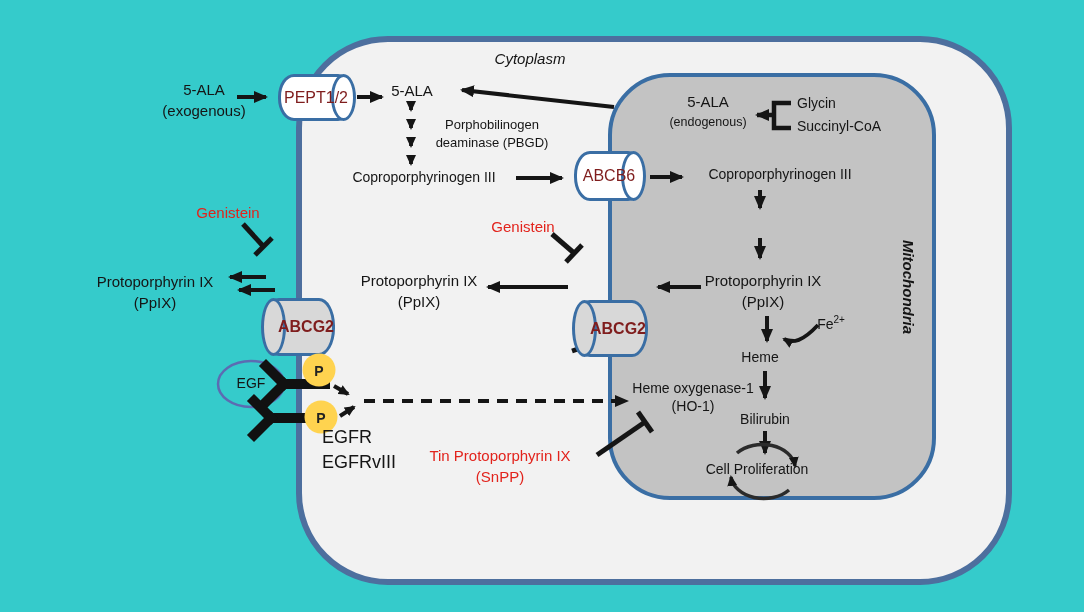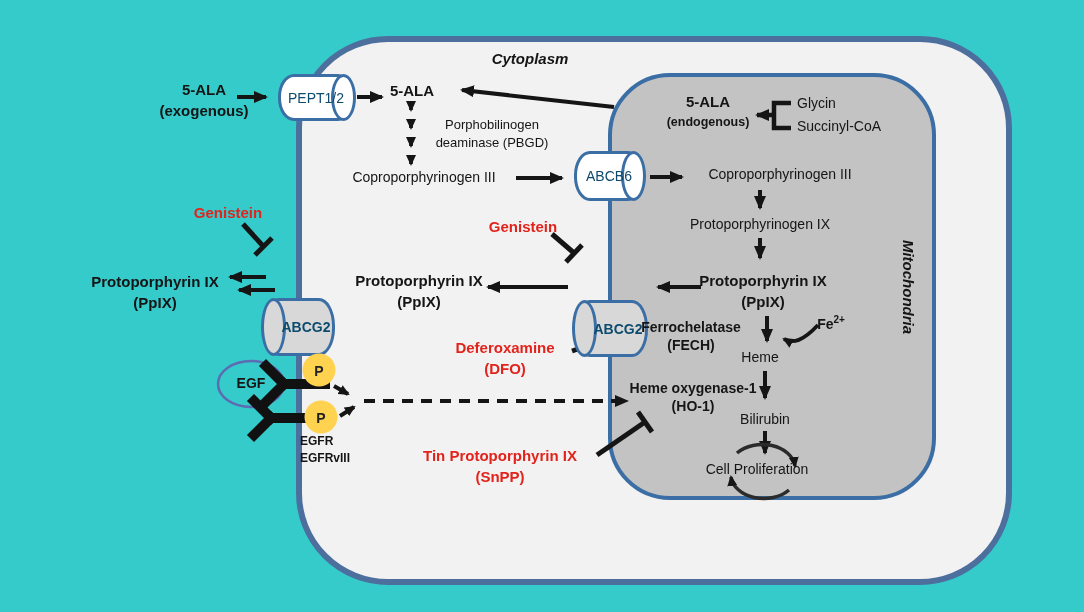--- a/index.html
+++ b/index.html
@@ -16,35 +16,35 @@
   #mito {
     position:absolute; left:608px; top:73px; width:328px; height:427px;
     background:#c3c3c3; border:4px solid #3a6ea4; border-radius:62px;
     box-sizing:border-box; z-index:2;
   }
   #arrows { position:absolute; left:0; top:0; z-index:10; pointer-events:none; }
   .cyl {
     position:absolute; box-sizing:border-box; z-index:20;
     background:#ffffff; border:3px solid #3a6ea4; border-radius:16px / 48%;
     display:flex; align-items:center; justify-content:center;
-    font-size:14px; color:#0c4a6e;
+    font-size:16px; color:#7f1d1d;
   }
   .cyl .cap {
     position:absolute; top:-3px; bottom:-3px; width:25px; box-sizing:border-box;
     border:3px solid #3a6ea4; border-radius:50%; background:inherit;
   }
   .cap-r { right:-5px; }
   .cap-l { left:-5px; }
   .cyl .t { position:relative; z-index:2; }
   .gray { background:#d8d8d8; font-weight:bold;margin-top:47px; }
   .lbl {
     position:absolute; transform:translate(-50%,-50%); text-align:center;
     white-space:nowrap; line-height:1.4; color:#151515; font-size:14px; z-index:30;
   }
-  .b { font-weight:bold; font-size:15px; }
+  .b { font-weight:normal; font-size:15px; }
   .red { color:#e2231c; }
   .it { font-style:italic; }
   .sm { font-size:12.5px; }
   .lbl-left { transform:translate(0,-50%); text-align:left; }
   #mito-label {
     position:absolute; left:908px; top:287px; z-index:30;
     transform:translate(-50%,-50%) rotate(90deg);
     font-weight:bold; font-style:italic; font-size:15px; color:#151515;
     white-space:nowrap;
   }
@@ -207,21 +207,20 @@
     <span>5-ALA</span><br>
     <span>(exogenous)</span>
   </div>
   <div class="lbl b" style="left:412px;top:90px;">5-ALA</div>
   <div class="lbl" style="left:492px;top:134px;font-size:13px;">
     <span>Porphobilinogen</span><br>
     <span>deaminase (PBGD)</span>
   </div>
   <div class="lbl" style="left:424px;top:178px;">Coproporphyrinogen III</div>
   <div class="lbl" style="left:780px;top:175px;">Coproporphyrinogen III</div>
-  <div class="lbl" style="left:760px;top:225px;">Protoporphyrinogen IX</div>
   <div class="lbl b" style="left:763px;top:291px;">
     <span>Protoporphyrin IX</span><br>
     <span>(PpIX)</span>
   </div>
   <div class="lbl b" style="left:419px;top:291px;">
     <span>Protoporphyrin IX</span><br>
     <span>(PpIX)</span>
   </div>
   <div class="lbl b" style="left:155px;top:292px;">
     <span>Protoporphyrin IX</span><br>
@@ -231,41 +230,33 @@
   <div class="lbl b" style="left:708px;top:112px;line-height:1.25;">
     <span>5-ALA</span><br>
     <span class="sm">(endogenous)</span>
   </div>
   <div class="lbl lbl-left" style="left:797px;top:104px;">Glycin</div>
   <div class="lbl lbl-left" style="left:797px;top:127px;">Succinyl-CoA</div>
 
   <div class="lbl b red" style="left:228px;top:212px;">Genistein</div>
   <div class="lbl b red" style="left:523px;top:226px;">Genistein</div>
 
-  <div class="lbl b" style="left:691px;top:336px;font-size:14px;line-height:1.3;">
-    <span>Ferrochelatase</span><br>
-    <span>(FECH)</span>
-  </div>
-  <div class="lbl b red" style="left:505px;top:358px;">
-    <span>Deferoxamine</span><br>
-    <span>(DFO)</span>
-  </div>
   <div class="lbl b" style="left:831px;top:324px;font-size:14px;">
     <span>Fe</span><sup style="font-size:10px;">2+</sup>
   </div>
   <div class="lbl" style="left:760px;top:358px;">Heme</div>
   <div class="lbl b" style="left:693px;top:397px;font-size:14px;line-height:1.3;">
     <span>Heme oxygenase-1</span><br>
     <span>(HO-1)</span>
   </div>
   <div class="lbl" style="left:765px;top:420px;">Bilirubin</div>
   <div class="lbl" style="left:757px;top:470px;">Cell Proliferation</div>
 
   <div class="lbl b" style="left:251px;top:384px;font-size:14px;">EGF</div>
-  <div class="lbl b lbl-left" style="left:300px;top:450px;font-size:12px;line-height:1.4;text-align:left;">
+  <div class="lbl b lbl-left" style="left:322px;top:450px;font-size:18px;line-height:1.4;text-align:left;">
     <span>EGFR</span><br>
     <span>EGFRvIII</span>
   </div>
 
   <div class="lbl b red" style="left:500px;top:466px;">
     <span>Tin Protoporphyrin IX</span><br>
     <span>(SnPP)</span>
   </div>
 
 </div>

